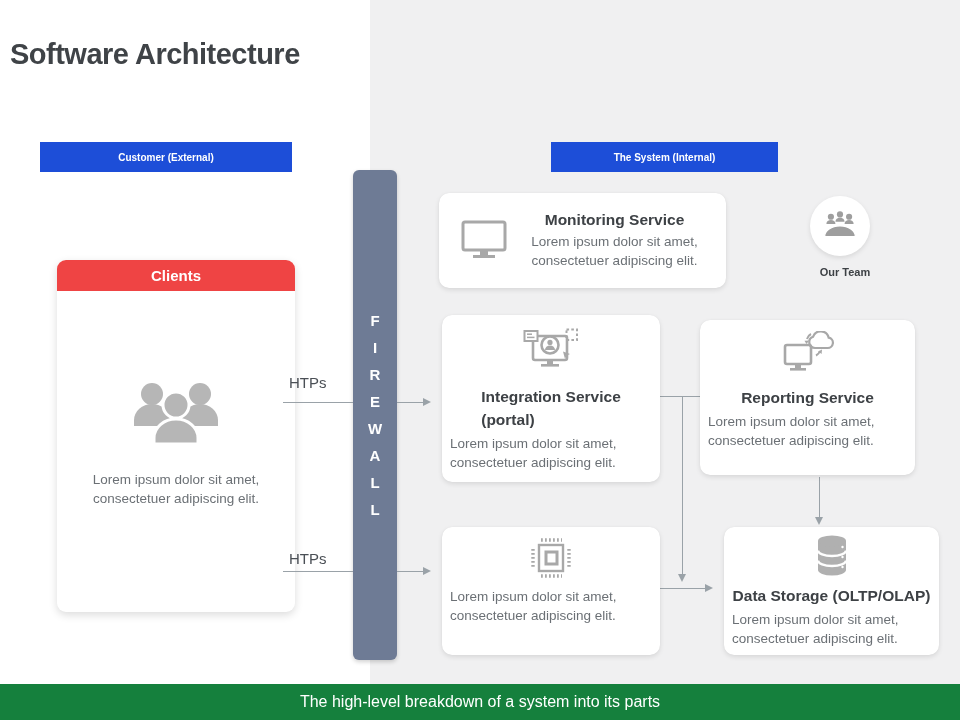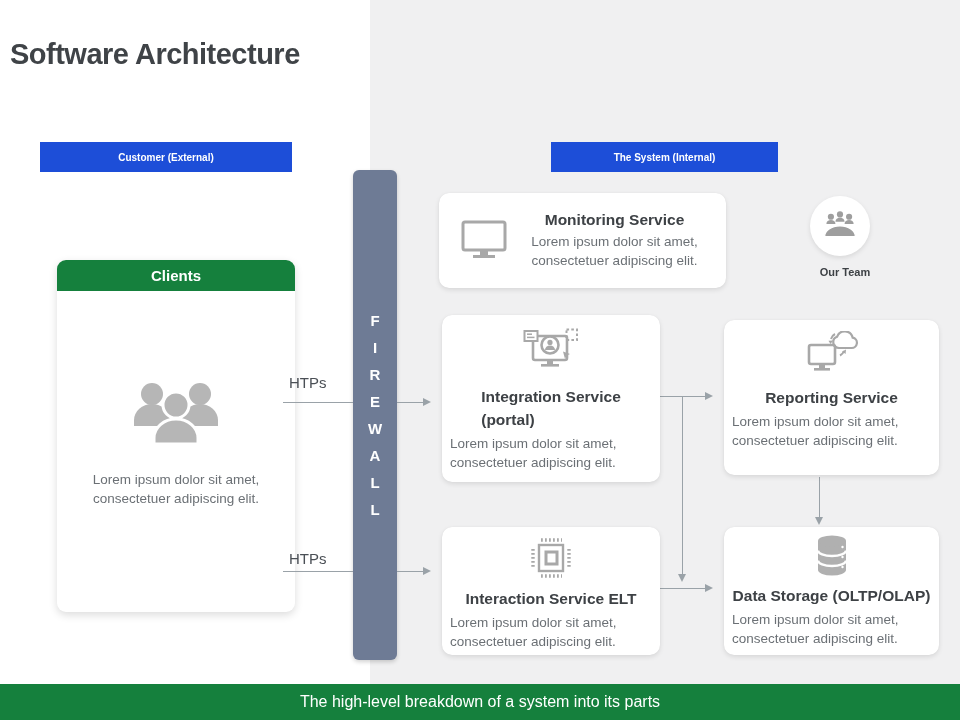--- a/index.html
+++ b/index.html
@@ -15,36 +15,36 @@
   .badge-external { left:40px; top:142px; width:252px; height:30px; }
   .badge-internal { left:551px; top:142px; width:227px; height:30px; }
 
   .firewall { left:353px; top:170px; width:44px; height:490px; background:#6e7b95; border-radius:6px;
               display:flex; flex-direction:column; align-items:center; justify-content:center;
               color:#fff; font-size:15px; font-weight:700; line-height:27px; box-shadow:0 2px 4px rgba(0,0,0,0.18); }
 
   .card { background:#fff; border-radius:10px; box-shadow:0 2px 5px rgba(0,0,0,0.10), 0 0 1px rgba(0,0,0,0.08);margin-left:12px; }
 
   .clients-box { left:45px; top:260px; width:238px; height:352px; box-shadow:0 3px 8px rgba(0,0,0,0.14); border-radius:9px; }
-  .clients-header { left:0; top:0; width:238px; height:31px; background:#15803d; border-radius:9px 9px 0 0;
+  .clients-header { left:0; top:0; width:238px; height:31px; background:#ef4444; border-radius:9px 9px 0 0;
                     display:flex; align-items:center; justify-content:center; color:#fff; font-size:15px; font-weight:700; }
   .clients-icon-wrap { left:0; top:118px; width:238px; display:flex; justify-content:center; }
   .clients-body { left:19px; top:210px; width:200px; text-align:center; }
 
   .body-text { font-size:13.5px; line-height:19px; color:#6b7075; }
   .box-title { font-size:15.5px; font-weight:700; color:#3d4145; }
 
   .monitoring-box { left:427px; top:193px; width:287px; height:95px; display:flex; align-items:center; }
   .monitoring-icon { margin-left:22px; flex:0 0 auto; }
   .monitoring-text { flex:1; text-align:center; padding:0 12px 0 8px; }
   .monitoring-text .box-title { margin-bottom:3px; }
 
   .service-box { display:flex; flex-direction:column; align-items:center; text-align:left; }
   .integration-box { left:430px; top:315px; width:218px; height:167px; padding-top:13px; }
-  .reporting-box   { left:712px; top:320px; width:215px; height:155px; padding-top:11px; }
+  .reporting-box   { left:688px; top:320px; width:215px; height:155px; padding-top:11px; }
   .interaction-box { left:430px; top:527px; width:218px; height:128px; padding-top:9px; }
   .storage-box     { left:712px; top:527px; width:215px; height:128px; padding-top:8px; }
   .service-box .box-title { margin-top:5px; white-space:pre-line; line-height:23px; }
   .service-box .body-text { margin-top:3px; padding:0 8px; }
   .storage-box .box-title, .interaction-box .box-title { margin-top:3px; }
 
   .team-circle { left:810px; top:196px; width:60px; height:60px; background:#fff; border-radius:50%;
                  box-shadow:0 2px 5px rgba(0,0,0,0.10); display:flex; align-items:center; justify-content:center; }
   .team-label { left:780px; top:266px; width:130px; text-align:center; font-size:11px; font-weight:700; color:#3d4145; }
 
@@ -179,21 +179,20 @@
   <span>
     <svg width="44" height="44" viewBox="0 0 44 44">
       <line x1="12" y1="4" x2="33" y2="4" stroke="#a8a8a8" stroke-width="3.4" stroke-dasharray="1.8 2.2"></line>
       <line x1="12" y1="40" x2="33" y2="40" stroke="#a8a8a8" stroke-width="3.4" stroke-dasharray="1.8 2.2"></line>
       <line x1="4" y1="13" x2="4" y2="32" stroke="#a8a8a8" stroke-width="3.4" stroke-dasharray="1.8 2.2"></line>
       <line x1="40" y1="13" x2="40" y2="32" stroke="#a8a8a8" stroke-width="3.4" stroke-dasharray="1.8 2.2"></line>
       <rect x="10" y="9" width="24" height="26" fill="none" stroke="#a8a8a8" stroke-width="2.4"></rect>
       <rect x="17" y="16" width="11" height="12" fill="none" stroke="#a8a8a8" stroke-width="3"></rect>
     </svg>
   </span>
-  <div class="box-title">Interaction Service ELT</div>
   <div class="body-text">Lorem ipsum dolor sit amet, consectetuer adipiscing elit.</div>
 </div>
 
 <div class="abs card service-box storage-box">
   <span>
     <svg width="36" height="42" viewBox="0 0 36 42">
       <path d="M4 6 v29 a14 5.5 0 0 0 28 0 V6" fill="#b0b0b0"></path>
       <ellipse cx="18" cy="6" rx="14" ry="5.5" fill="#b0b0b0"></ellipse>
       <path d="M4 15.5 a14 5.5 0 0 0 28 0" fill="none" stroke="#ffffff" stroke-width="2.4"></path>
       <path d="M4 25.5 a14 5.5 0 0 0 28 0" fill="none" stroke="#ffffff" stroke-width="2.4"></path>

